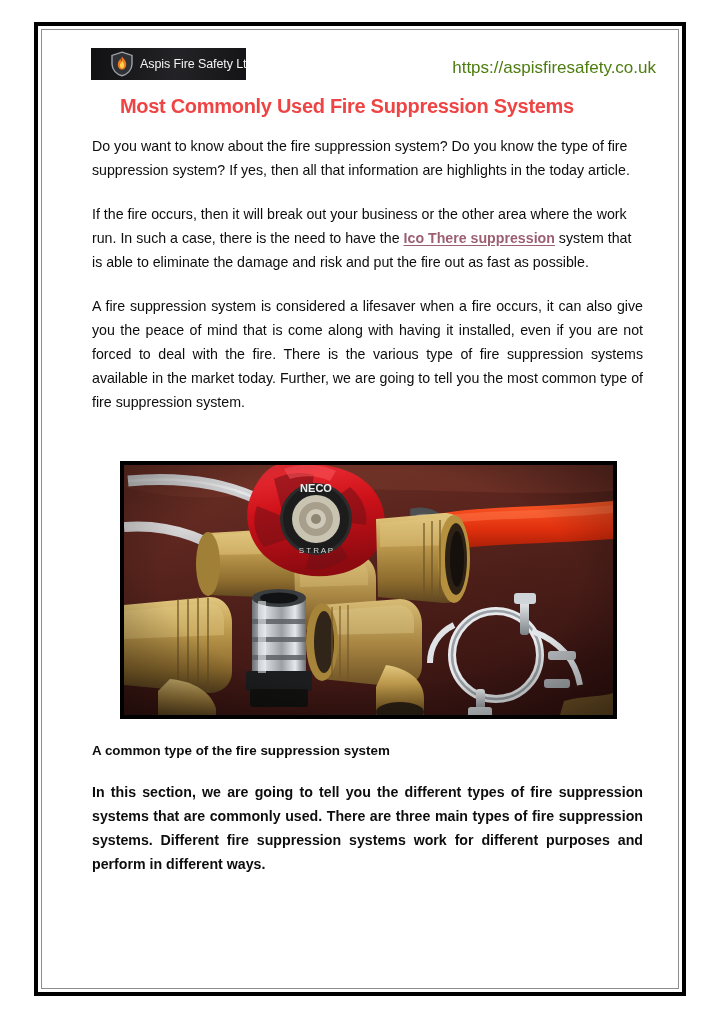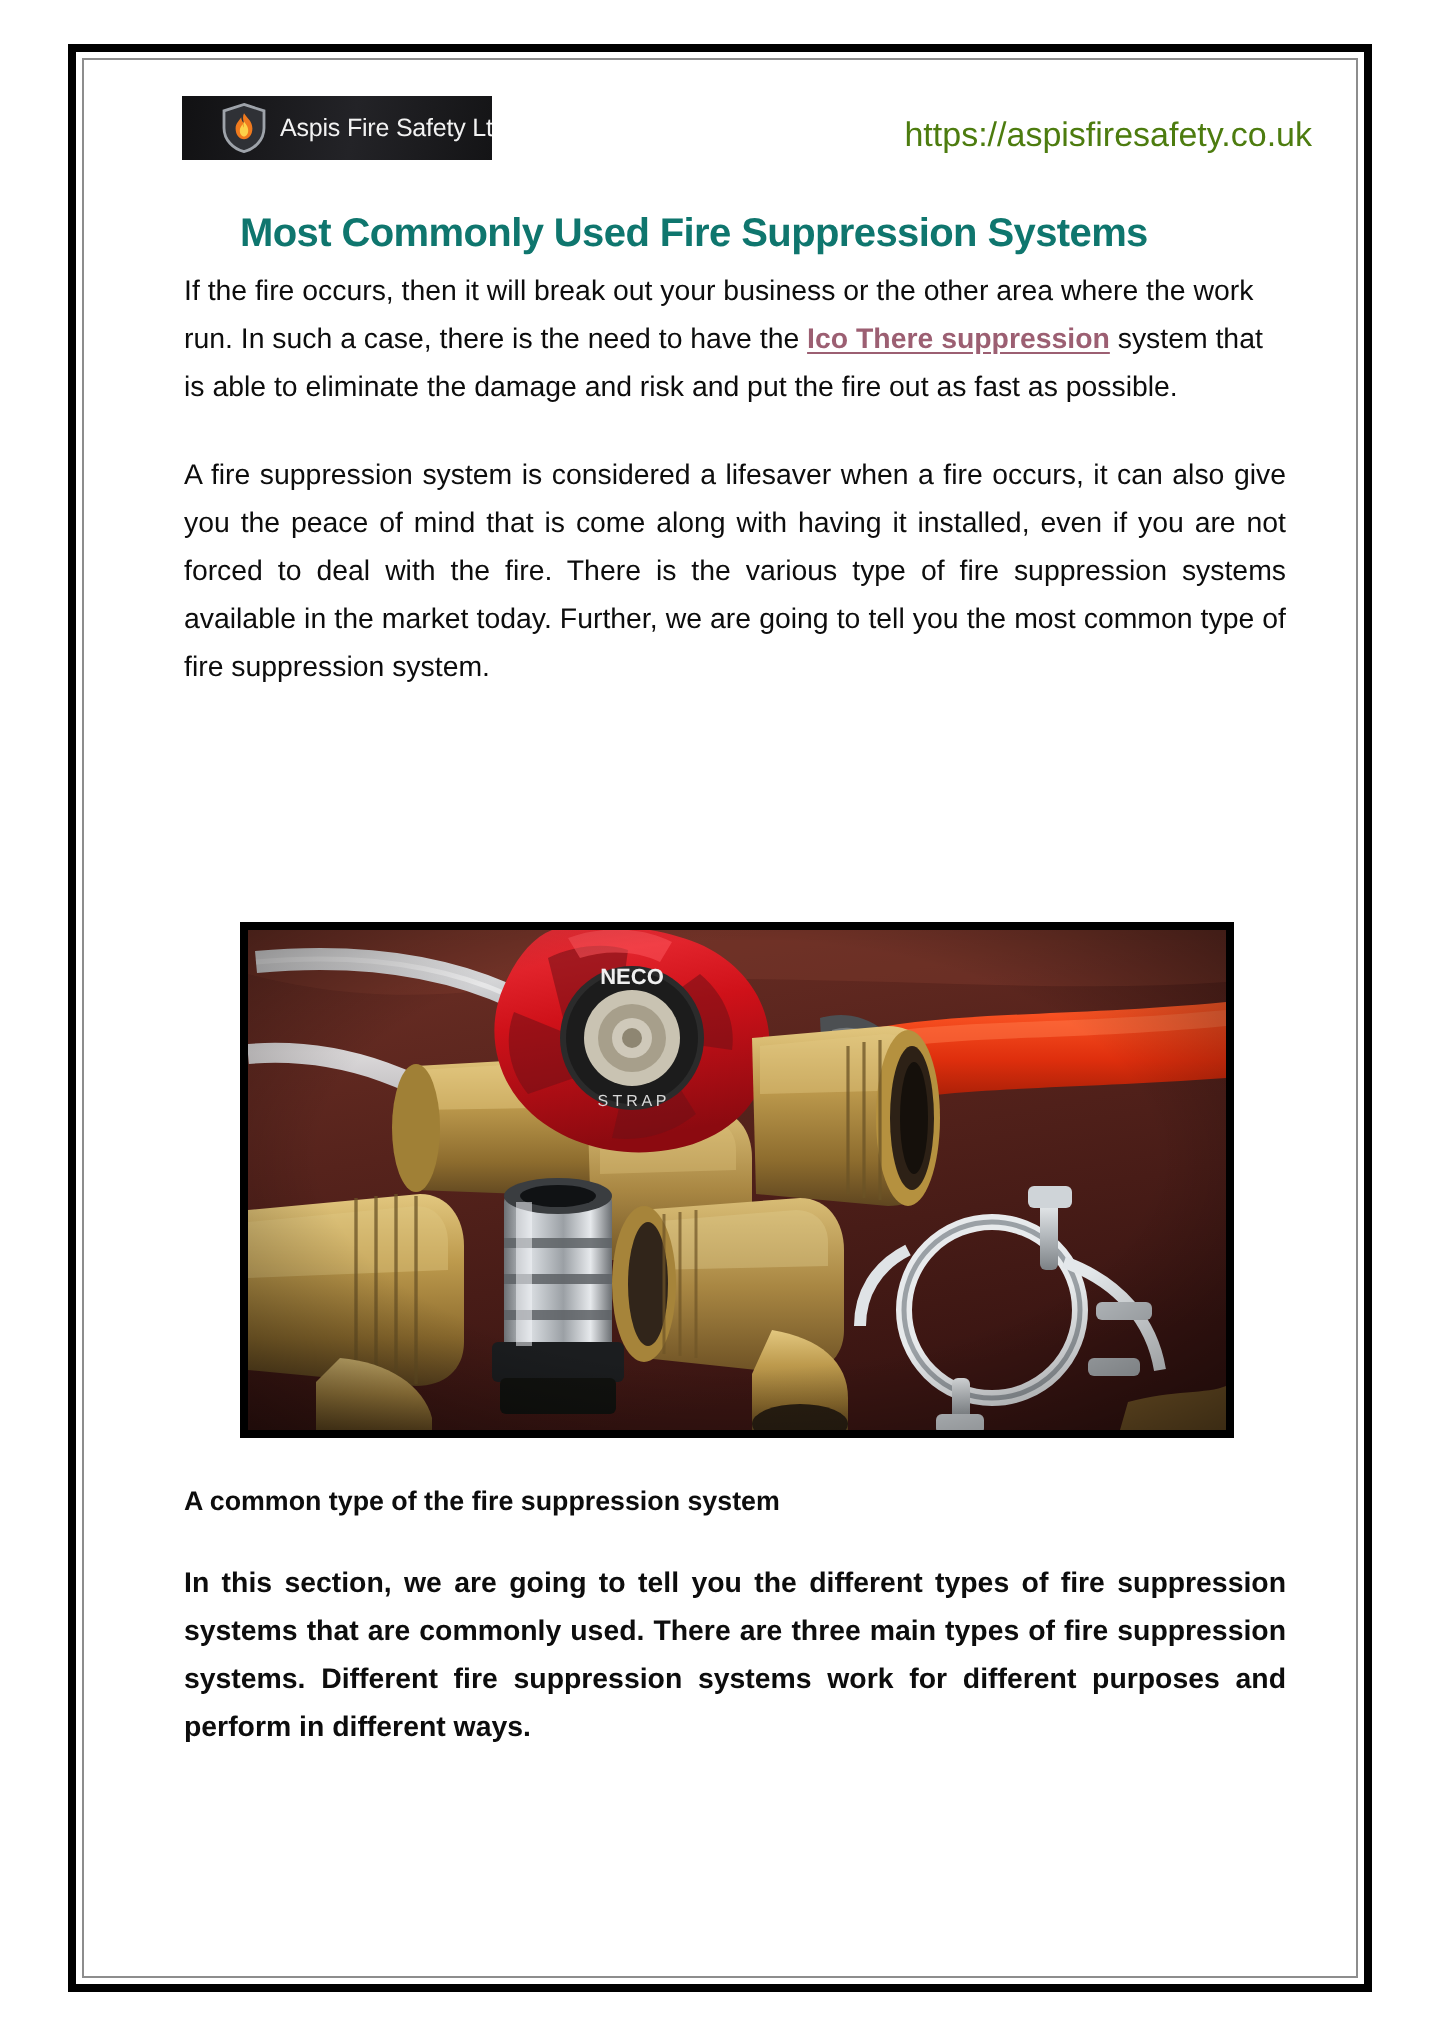--- a/index.html
+++ b/index.html
@@ -88,24 +88,24 @@
     top: 28px;
     font-size: 17px;
     color: #4d7c0f;
     font-family: "Liberation Sans", sans-serif;
     white-space: nowrap;
   }
 
   .doc-title {
     position: absolute;
     left: 78px;
-    top: 63px;
+    top: 52px;
     font-size: 20px;
     font-weight: bold;
-    color: #0f766e;
+    color: #ef4444;
     letter-spacing: -0.3px;
     white-space: nowrap;
     font-family: "Liberation Sans", sans-serif;
   }
 
   
   .body-col {
     position: absolute;
     left: 50px;
     top: 104px;
@@ -167,20 +167,21 @@
           </svg>
           <span class="masthead-name">Aspis Fire Safety Ltd.</span>
         </div>
 
         <div class="site-url">https://aspisfiresafety.co.uk</div>
 
         <h1 class="doc-title">Most Commonly Used Fire Suppression Systems</h1>
 
         <div class="body-col">
 
+          <p class="para">Do you want to know about the fire suppression system? Do you know the type of fire suppression system? If yes, then all that information are highlights in the today article.</p>
 
           <p class="para"><span>If the fire occurs, then it will break out your business or the other area where the work run. In such a case, there is the need to have the </span><a class="inline-link" href="#">Ico There suppression</a><span> system that is able to eliminate the damage and risk and put the fire out as fast as possible.</span></p>
 
           <p class="para justify">A fire suppression system is considered a lifesaver when a fire occurs, it can also give you the peace of mind that is come along with having it installed, even if you are not forced to deal with the fire. There is the various type of fire suppression systems available in the market today. Further, we are going to tell you the most common type of fire suppression system.</p>
         </div>
 
         <div class="figure-wrap">
           <svg viewBox="0 0 489 250" preserveAspectRatio="none">
             <defs>
               <linearGradient id="bgG" x1="0" y1="0" x2="0.35" y2="1">

